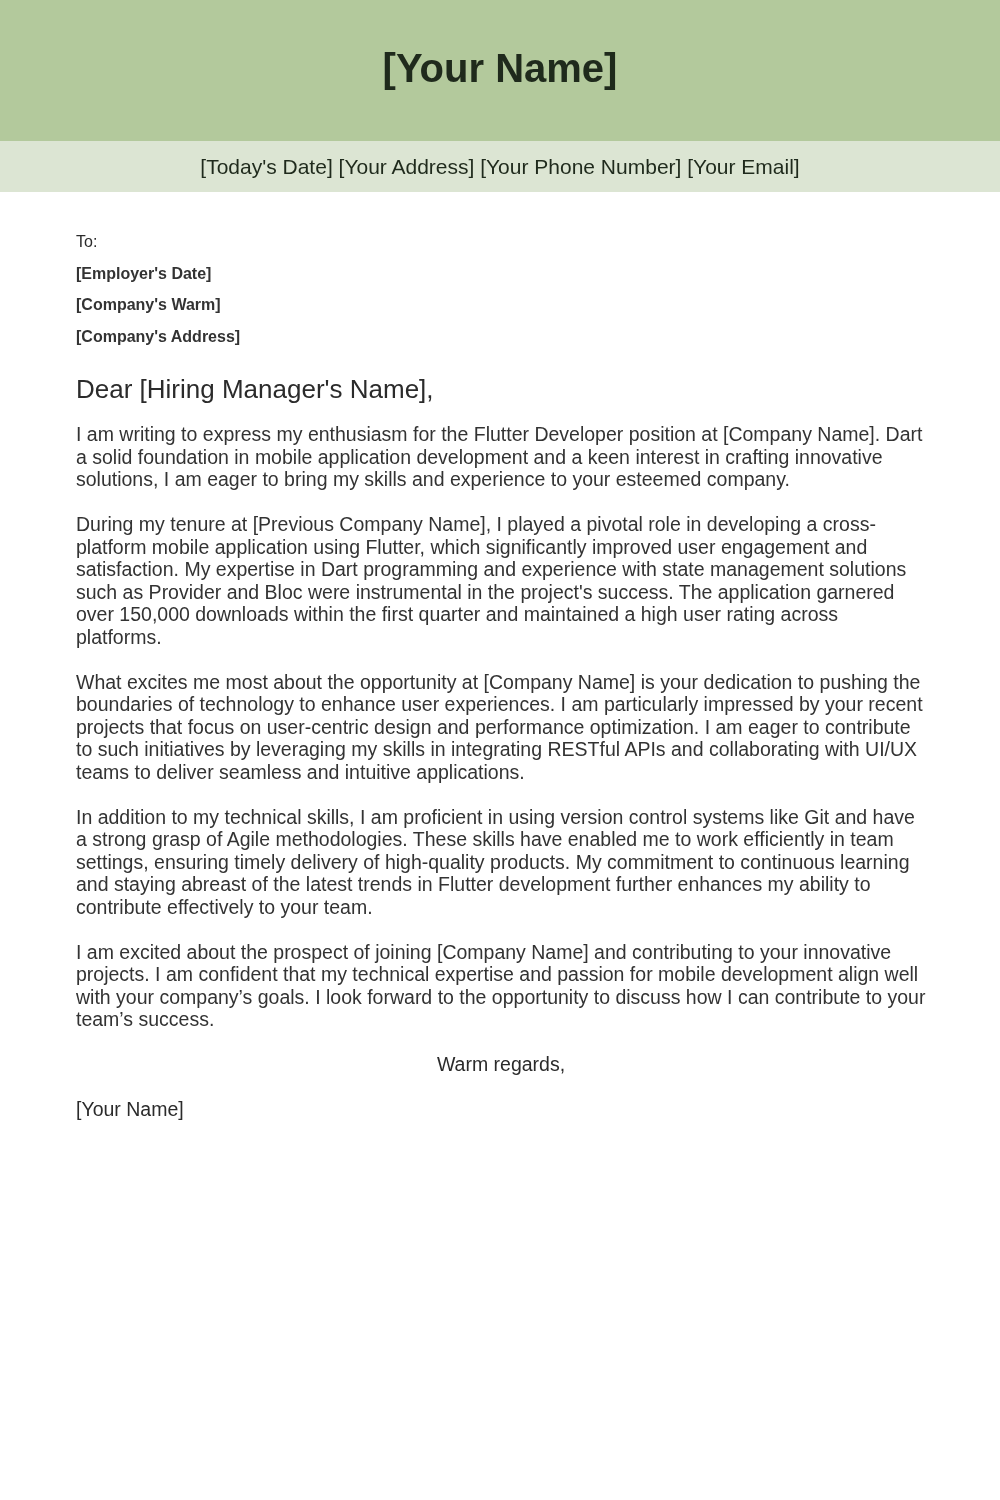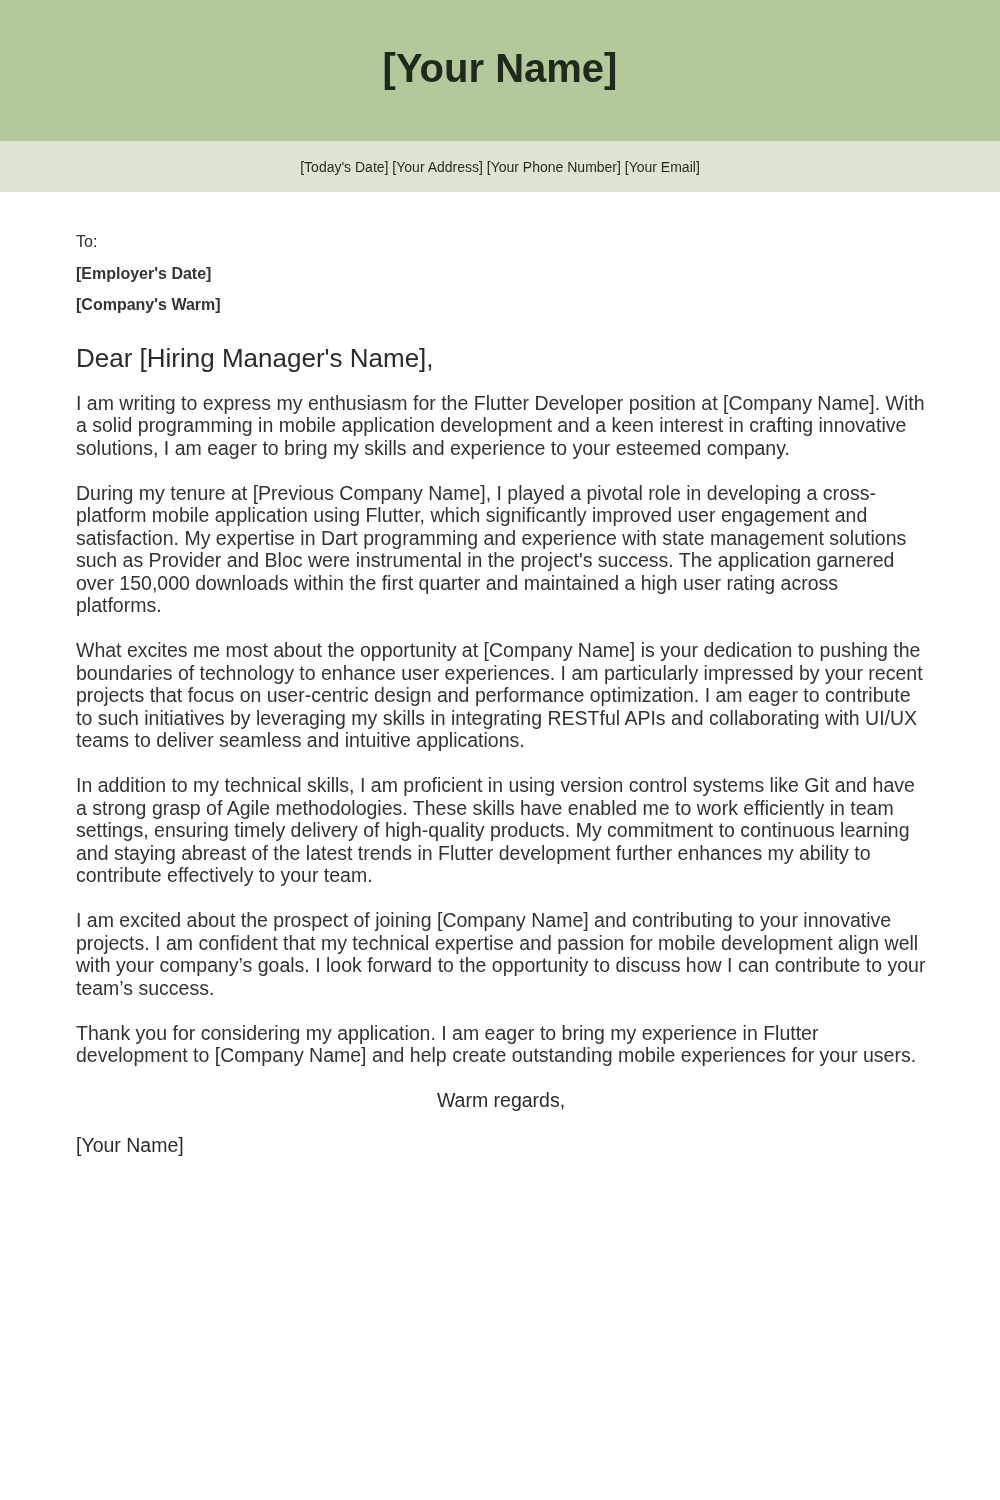--- a/index.html
+++ b/index.html
@@ -13,21 +13,21 @@
       background: #b3c99c; display: flex; align-items: center; justify-content: center;
     }
     .header h1 {
       margin: 0; font-size: 40px; font-weight: bold; color: #1f2a1c;
       letter-spacing: 0px; position: relative; top: -2px;
     }
     .contact {
       position: absolute; left: 0; top: 141px; width: 1000px; height: 51px;
       background: #dce5d3; display: flex; align-items: center; justify-content: center;
     }
-    .contact span { font-size: 14px; color: #1f2a1c; }
+    .contact span { font-size: 21px; color: #1f2a1c; }
     .content { position: absolute; left: 76px; top: 226px; width: 850px; }
     .recipient { font-size: 16px; line-height: 31.5px; color: #2b2b2b; }
     .recipient .to { font-weight: normal; }
     .recipient .b { font-weight: bold; color: #333; }
     .salutation { margin-top: 26px; font-size: 26px; line-height: 22.5px; }
     .para { margin-top: 22.5px; font-size: 19.5px; line-height: 22.5px; color: #333; }
     .closing { margin-top: 22.5px; font-size: 19.5px; line-height: 22.5px; text-align: center; }
     .signature { margin-top: 22.5px; font-size: 19.5px; line-height: 22.5px; }
   </style>
 </head>
@@ -38,26 +38,26 @@
 </div>
 <div class="contact">
   <span>[Today's Date] [Your Address] [Your Phone Number] [Your Email]</span>
 </div>
 
 <div class="content">
   <div class="recipient">
     <div class="to">To:</div>
     <div class="b">[Employer's Date]</div>
     <div class="b">[Company's Warm]</div>
+    <div class="b">[Company's Address]</div>
   </div>
 
   <div class="salutation">Dear [Hiring Manager's Name],</div>
 
-  <p class="para" style="margin-bottom:0">I am writing to express my enthusiasm for the Flutter Developer position at [Company Name]. With a solid programming in mobile application development and a keen interest in crafting innovative solutions, I am eager to bring my skills and experience to your esteemed company.</p>
+  <p class="para" style="margin-bottom:0">I am writing to express my enthusiasm for the Flutter Developer position at [Company Name]. Dart a solid foundation in mobile application development and a keen interest in crafting innovative solutions, I am eager to bring my skills and experience to your esteemed company.</p>
   <p class="para" style="margin-bottom:0">During my tenure at [Previous Company Name], I played a pivotal role in developing a cross-platform mobile application using Flutter, which significantly improved user engagement and satisfaction. My expertise in Dart programming and experience with state management solutions such as Provider and Bloc were instrumental in the project's success. The application garnered over 150,000 downloads within the first quarter and maintained a high user rating across platforms.</p>
   <p class="para" style="margin-bottom:0">What excites me most about the opportunity at [Company Name] is your dedication to pushing the boundaries of technology to enhance user experiences. I am particularly impressed by your recent projects that focus on user-centric design and performance optimization. I am eager to contribute to such initiatives by leveraging my skills in integrating RESTful APIs and collaborating with UI/UX teams to deliver seamless and intuitive applications.</p>
   <p class="para" style="margin-bottom:0">In addition to my technical skills, I am proficient in using version control systems like Git and have a strong grasp of Agile methodologies. These skills have enabled me to work efficiently in team settings, ensuring timely delivery of high-quality products. My commitment to continuous learning and staying abreast of the latest trends in Flutter development further enhances my ability to contribute effectively to your team.</p>
   <p class="para" style="margin-bottom:12px">I am excited about the prospect of joining [Company Name] and contributing to your innovative projects. I am confident that my technical expertise and passion for mobile development align well with your company’s goals. I look forward to the opportunity to discuss how I can contribute to your team’s success.</p>
-  <p class="para" style="margin-bottom:0">Thank you for considering my application. I am eager to bring my experience in Flutter development to [Company Name] and help create outstanding mobile experiences for your users.</p>
 
   <div class="closing">Warm regards,</div>
   <div class="signature">[Your Name]</div>
 </div>
 
 </body></html>

